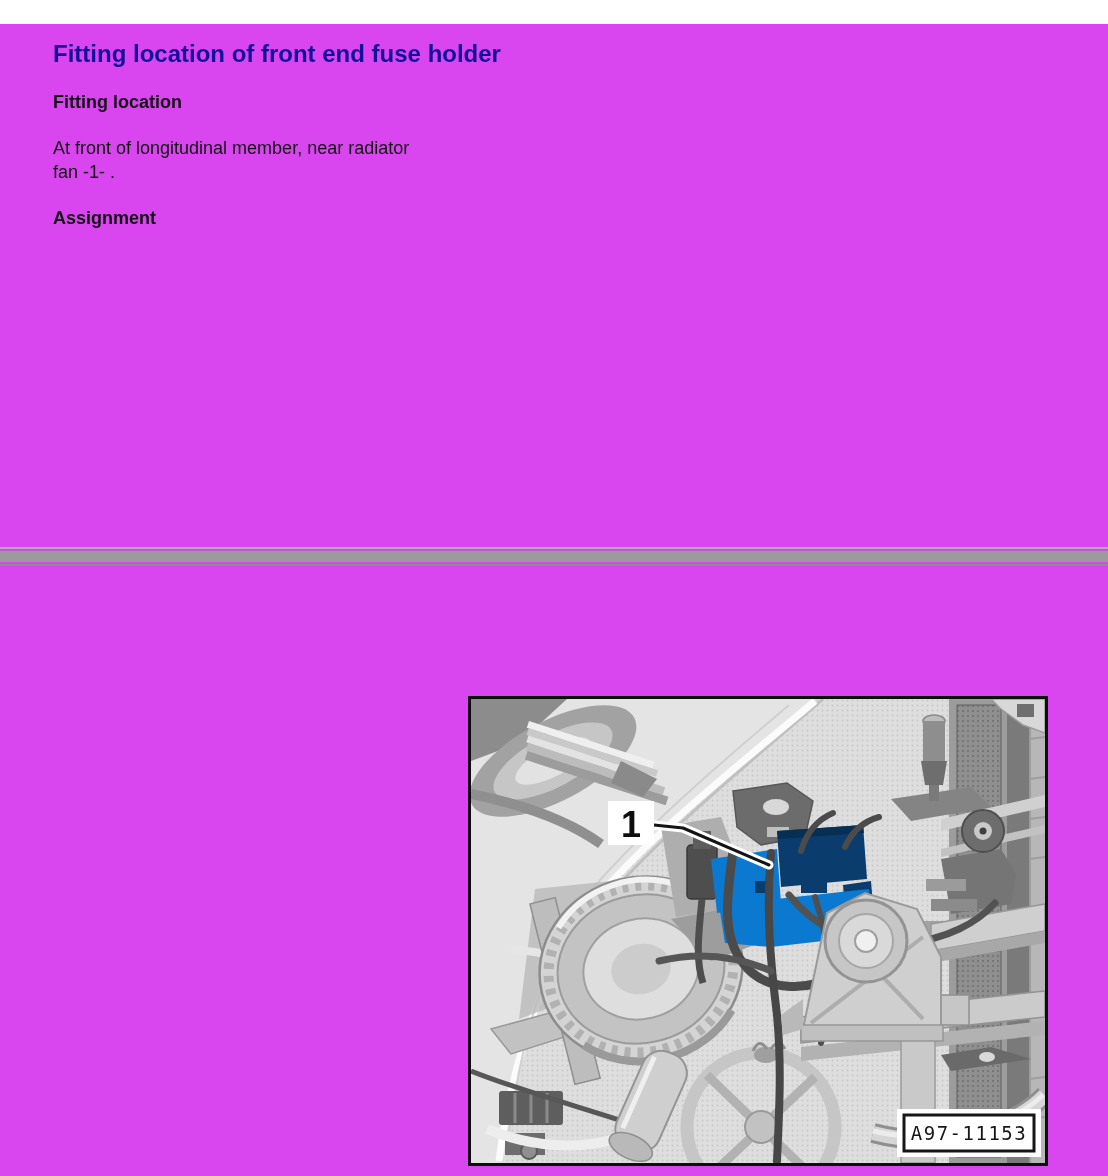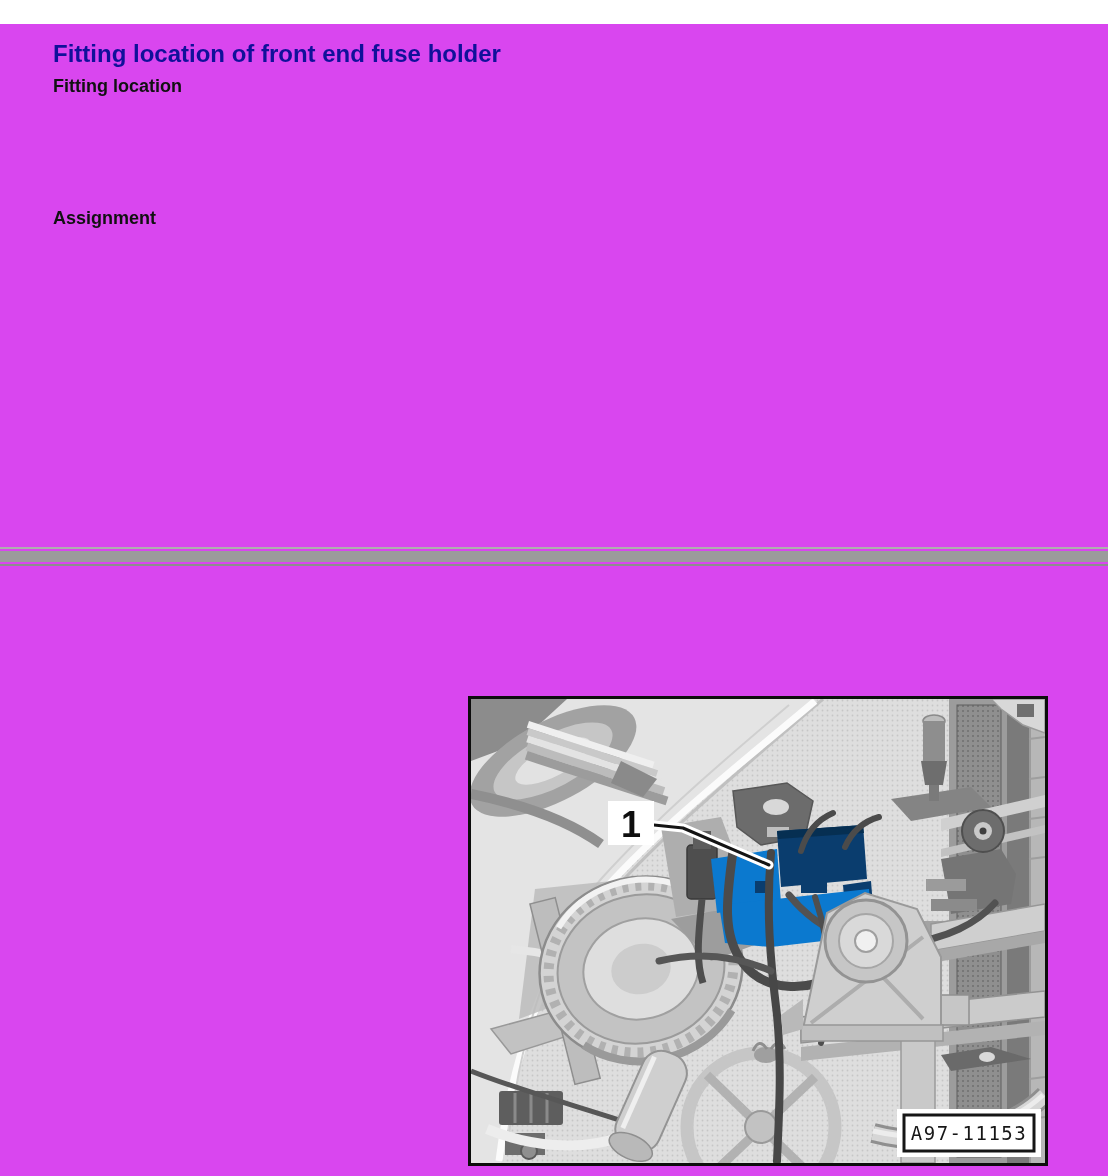--- a/index.html
+++ b/index.html
@@ -23,21 +23,21 @@
     margin: 0;
   }
   .subheading {
     position: absolute;
     left: 53px;
     font-size: 18px;
     font-weight: bold;
     color: #111111;
     margin: 0;
   }
-  .subheading.fitting { top: 52px; }
+  .subheading.fitting { top: 68px; }
   .subheading.assignment { top: 184px; }
   .body-text {
     position: absolute;
     left: 53px; top: 112px;
     font-size: 18px;
     line-height: 24px;
     max-width: 368px;
     margin: 0;
     color: #141414;
   }
@@ -69,20 +69,21 @@
 </style>
 </head>
 <body>
 
 <div class="page">
 
   <h1 class="page-title">Fitting location of front end fuse holder</h1>
 
   <h2 class="subheading fitting">Fitting location</h2>
 
+  <p class="body-text">At front of longitudinal member, near radiator fan -1- .</p>
 
   <h2 class="subheading assignment">Assignment</h2>
 
   <div class="rule-a"></div>
   <div class="rule-b"></div>
   <div class="rule-c"></div>
 
   <div class="figure-frame">
     <svg width="574" height="464" viewBox="0 0 574 464">
       <defs>

